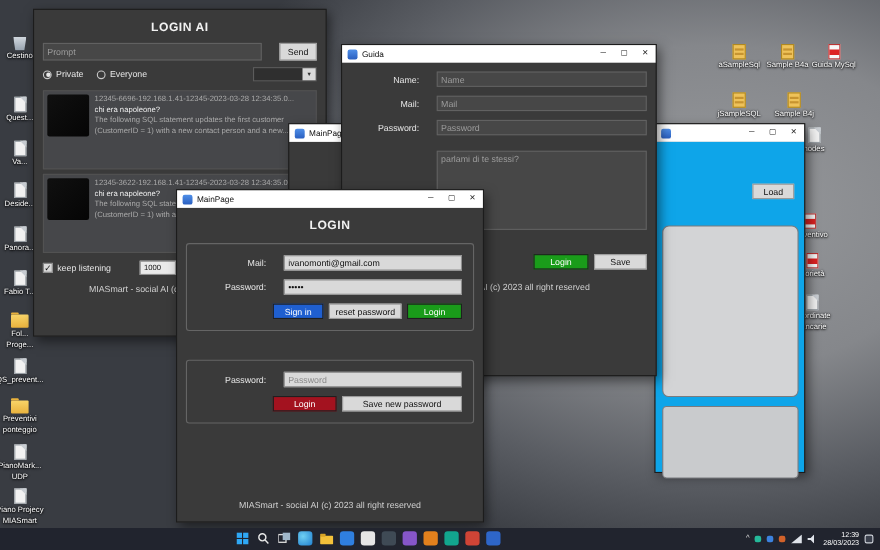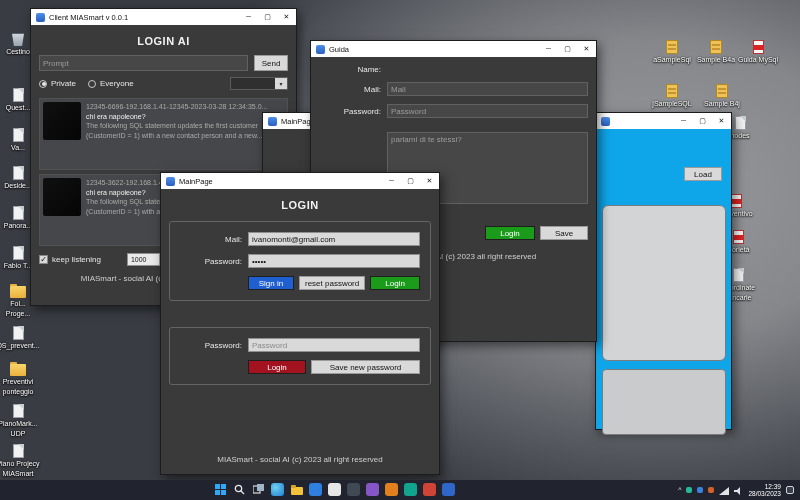--- a/index.html
+++ b/index.html
@@ -23,21 +23,21 @@
 
   
   .win{position:absolute;background:#3a3a3a;border:1px solid #1c1c1c;box-shadow:3px 4px 10px rgba(0,0,0,.5);display:flex;flex-direction:column;}
   .titlebar{height:16px;min-height:16px;background:#fff;display:flex;align-items:center;padding:0 0 0 5px;gap:4px;}
   .appico{width:9px;height:9px;background:linear-gradient(#4f8fe8,#2a5fc0);border-radius:2px;}
   .titlebar .t{font-size:7.5px;color:#111;flex:1;white-space:nowrap;overflow:hidden;}
   .wc{display:flex;height:16px;}
   .wc span{width:19px;text-align:center;font-size:7px;color:#222;line-height:16px;}
   .body{flex:1;position:relative;padding:8px;display:flex;flex-direction:column;}
   .hdr{font-size:11px;font-weight:bold;color:#f2f2f2;text-align:center;letter-spacing:.5px;}
-  .frow{display:flex;align-items:center;gap:6px;}
+  .frow{display:flex;align-items:center;gap:16px;}
   .flabel{width:62px;text-align:right;font-size:8px;color:#e6e6e6;white-space:nowrap;}
   input,textarea{outline:none;}
   .in-dark{background:#474747;border:1px solid #616161;color:#ddd;font-size:8px;padding:0 3px;height:14px;flex:1;}
   .in-dark::placeholder{color:#9c9c9c;}
   .ta-dark{background:#474747;border:1px solid #616161;color:#ddd;font-size:8px;padding:2px 3px;resize:none;}
   .ta-dark::placeholder{color:#9c9c9c;}
   .in-light{background:#d9d9d9;border:1px solid #8f8f8f;color:#111;font-size:8px;padding:0 3px;height:14px;flex:1;}
   .in-light::placeholder{color:#8a8a8a;}
   .btn{font-size:8px;height:14px;border:1px solid #1f1f1f;display:flex;align-items:center;justify-content:center;padding:0 5px;white-space:nowrap;}
   .btn-light{background:#d9d9d9;color:#111;border-color:#9a9a9a;}
@@ -184,29 +184,20 @@
       </span>
     </div>
     <div class="body gbody" style="padding:0">
       <div class="btn btn-light" style="position:absolute;right:9px;top:38px;width:38px">Load</div>
       <div class="gpanel" style="left:6px;top:76px;width:124px;height:156px"></div>
       <div class="gpanel" style="left:6px;top:240px;width:124px;height:66px;background:#c9cbcd;border-radius:4px"></div>
     </div>
   </div>
 
   <div class="win" style="left:30px;top:8px;width:267px;height:298px;z-index:2">
-    <div class="titlebar">
-      <span class="appico"></span>
-      <span class="t">Client MIASmart v 0.0.1</span>
-      <span class="wc">
-        <span>─</span>
-        <span>▢</span>
-        <span>✕</span>
-      </span>
-    </div>
     <div class="body">
       <div class="hdr" style="margin:2px 0 8px">LOGIN AI</div>
       <div class="frow">
         <input class="in-dark" style="height: 16px;" placeholder="Prompt">
         <div class="btn btn-light" style="width:34px;height:16px">Send</div>
       </div>
       <div class="frow" style="margin-top:6px;gap:4px">
         <span class="radio sel"></span>
         <span class="rlbl">Private</span>
         <span class="radio" style="margin-left:8px"></span>
@@ -270,20 +261,21 @@
       <span class="t">Guida</span>
       <span class="wc">
         <span>─</span>
         <span>▢</span>
         <span>✕</span>
       </span>
     </div>
     <div class="body">
       <div class="frow" style="margin-bottom:8px">
         <span class="flabel">Name:</span>
+        <input class="in-dark" placeholder="Name" style="">
       </div>
       <div class="frow" style="margin-bottom:8px">
         <span class="flabel">Mail:</span>
         <input class="in-dark" placeholder="Mail" style="">
       </div>
       <div class="frow" style="margin-bottom:8px">
         <span class="flabel">Password:</span>
         <input class="in-dark" placeholder="Password" style="">
       </div>
       <div class="frow" style="margin-top:6px;align-items:flex-start">

